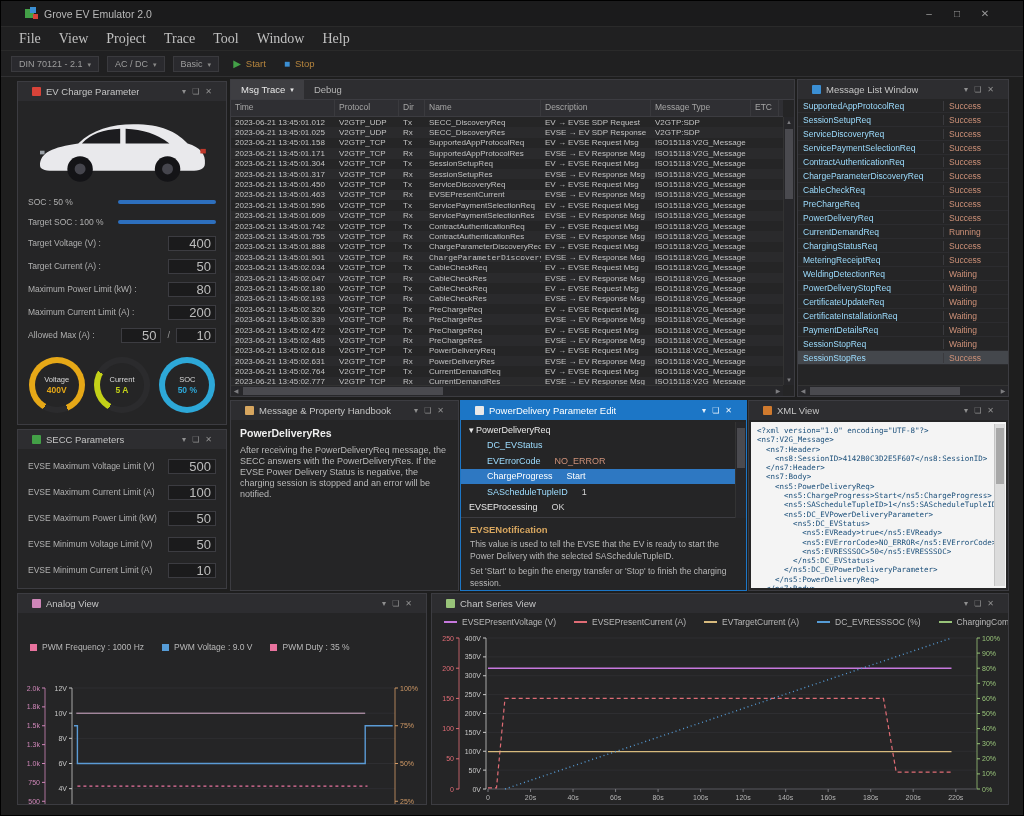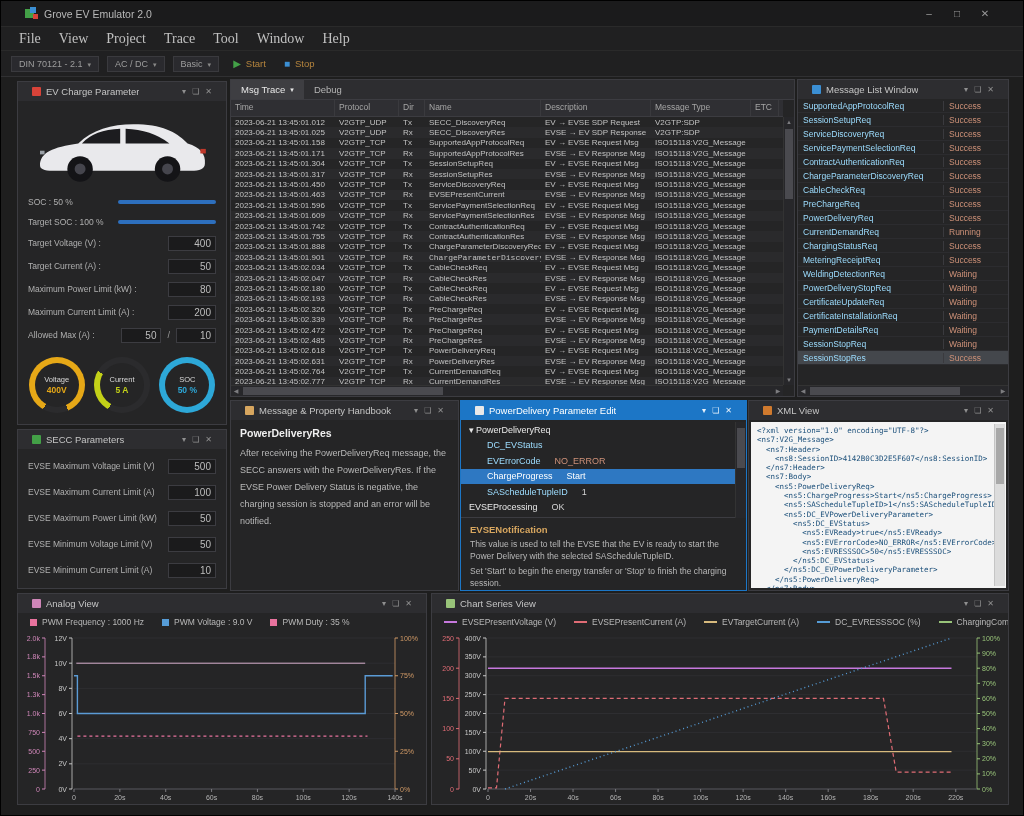--- a/index.html
+++ b/index.html
@@ -28,21 +28,21 @@
   .picon{width:9px;height:9px;flex:none;border-radius:1px;}
   .hicons{margin-left:auto;display:flex;gap:6px;}
   .hicons span{color:#8f8f8f;font-size:8px;cursor:default;}
   
   .carbox{height:86px;margin:4px 8px 2px;display:flex;align-items:center;justify-content:center;}
   .sliderrow{display:flex;align-items:center;height:20px;padding:0 10px;gap:6px;}
   .sliderrow .lab{font-size:8.5px;color:#b0b0b0;white-space:nowrap;flex:none;width:84px;}
   .slidertrack{flex:1;height:4px;background:#2d6fbd;border-radius:2px;position:relative;}
   .fieldrow{display:flex;align-items:center;height:23px;padding:0 10px;gap:6px;}
   .fieldrow .lab{font-size:8.5px;color:#b0b0b0;white-space:nowrap;flex:1;overflow:hidden;}
-  .inputbox{width:48px;height:15px;background:#1b1b1c;border:1px solid #3c3c41;font-size:10px;color:#bdbdbd;text-align:right;padding:1px 4px;line-height:12px;flex:none;}
+  .inputbox{width:48px;height:15px;background:#1b1b1c;border:1px solid #3c3c41;font-size:13px;color:#bdbdbd;text-align:right;padding:1px 4px;line-height:12px;flex:none;}
   .inputbox.small{width:40px;}
   .dualsep{font-size:9px;color:#9a9a9a;}
   #gauges{display:flex;justify-content:space-around;align-items:center;height:78px;padding:0 6px;}
   .gauge{position:relative;width:56px;height:56px;}
   .gring{position:absolute;inset:0;border-radius:50%;}
   .ghole{position:absolute;inset:6px;border-radius:50%;background:#252526;}
   .gtext{position:absolute;inset:0;display:flex;flex-direction:column;align-items:center;justify-content:center;gap:1px;}
   .gtext .gl{font-size:7.5px;color:#d8d8d8;}
   .gtext .gv{font-size:8.5px;font-weight:bold;}
   
@@ -65,21 +65,21 @@
   
   #msg-head{display:flex;background:#2f2f33;height:16px;flex:none;border-bottom:1px solid #3c3c41;}
   #msg-rows{flex:1;overflow:hidden;}
   .mr{display:flex;height:14px;align-items:center;border-bottom:1px solid #2c2c2f;}
   .mr .mname{font-size:8.5px;color:#9cdcfe;padding:0 5px;width:146px;flex:none;white-space:nowrap;overflow:hidden;border-right:1px solid #3a3a3e;}
   .mr .mstat{font-size:8.5px;color:#ce9178;padding:0 5px;white-space:nowrap;overflow:hidden;}
   .mr.selected{background:#44474c;}
   
   .padbody{padding:7px 9px;overflow:hidden;}
   .hb-head{font-size:10.5px;font-weight:bold;color:#f0f0f0;margin-bottom:6px;}
-  .hb-body{font-size:9px;color:#b8b8b8;line-height:17px;}
+  .hb-body{font-size:9px;color:#b8b8b8;line-height:11px;}
   
   #prop-tree{border-bottom:1px solid #3c3c41;padding:2px 0;margin-right:10px;}
   .trow{display:flex;height:15.5px;align-items:center;font-size:9px;}
   .trow .tlabel{color:#9cdcfe;white-space:nowrap;overflow:hidden;}
   .trow .tlabel.root{color:#e8e8e8;}
   .trow .tvalue{margin-left:14px;color:#d4d4d4;white-space:nowrap;}
   .trow .tvalue.orange{color:#ce9178;}
   .trow.selected{background:#2e78c2;}
   .trow.selected .tlabel,.trow.selected .tvalue{color:#fff;}
   .prop-note{padding:6px 9px;}
@@ -715,21 +715,21 @@
         <div class="xline">        &lt;/ns5:DC_EVStatus&gt;</div>
         <div class="xline">      &lt;/ns5:DC_EVPowerDeliveryParameter&gt;</div>
         <div class="xline">    &lt;/ns5:PowerDeliveryReq&gt;</div>
         <div class="xline">  &lt;/ns7:Body&gt;</div>
       </div>
     <div class="vscroll" style="top:23px;bottom:4px;right:3px;background:#dcdcdc;border-left:1px solid #c5c5c5;">
       <div class="vthumb" style="top:4px;height:56px;background:#a8a8a8;"></div>
     </div>
   </div>
 
-  <div class="panel" style="left:16px;top:592px;width:410px;height:212px;">
+  <div class="panel" style="left:16px;top:592px;width:410px;height:212px;gap:25px;">
     <div class="phead">
       <span class="picon" style="background:#cf86b8;"></span>
       <span class="ptitle">Analog View</span>
       <span class="hicons">
           <span>▾</span>
           <span>❏</span>
           <span>✕</span>
         </span>
     </div>
     <div class="legend" id="legend-0">

